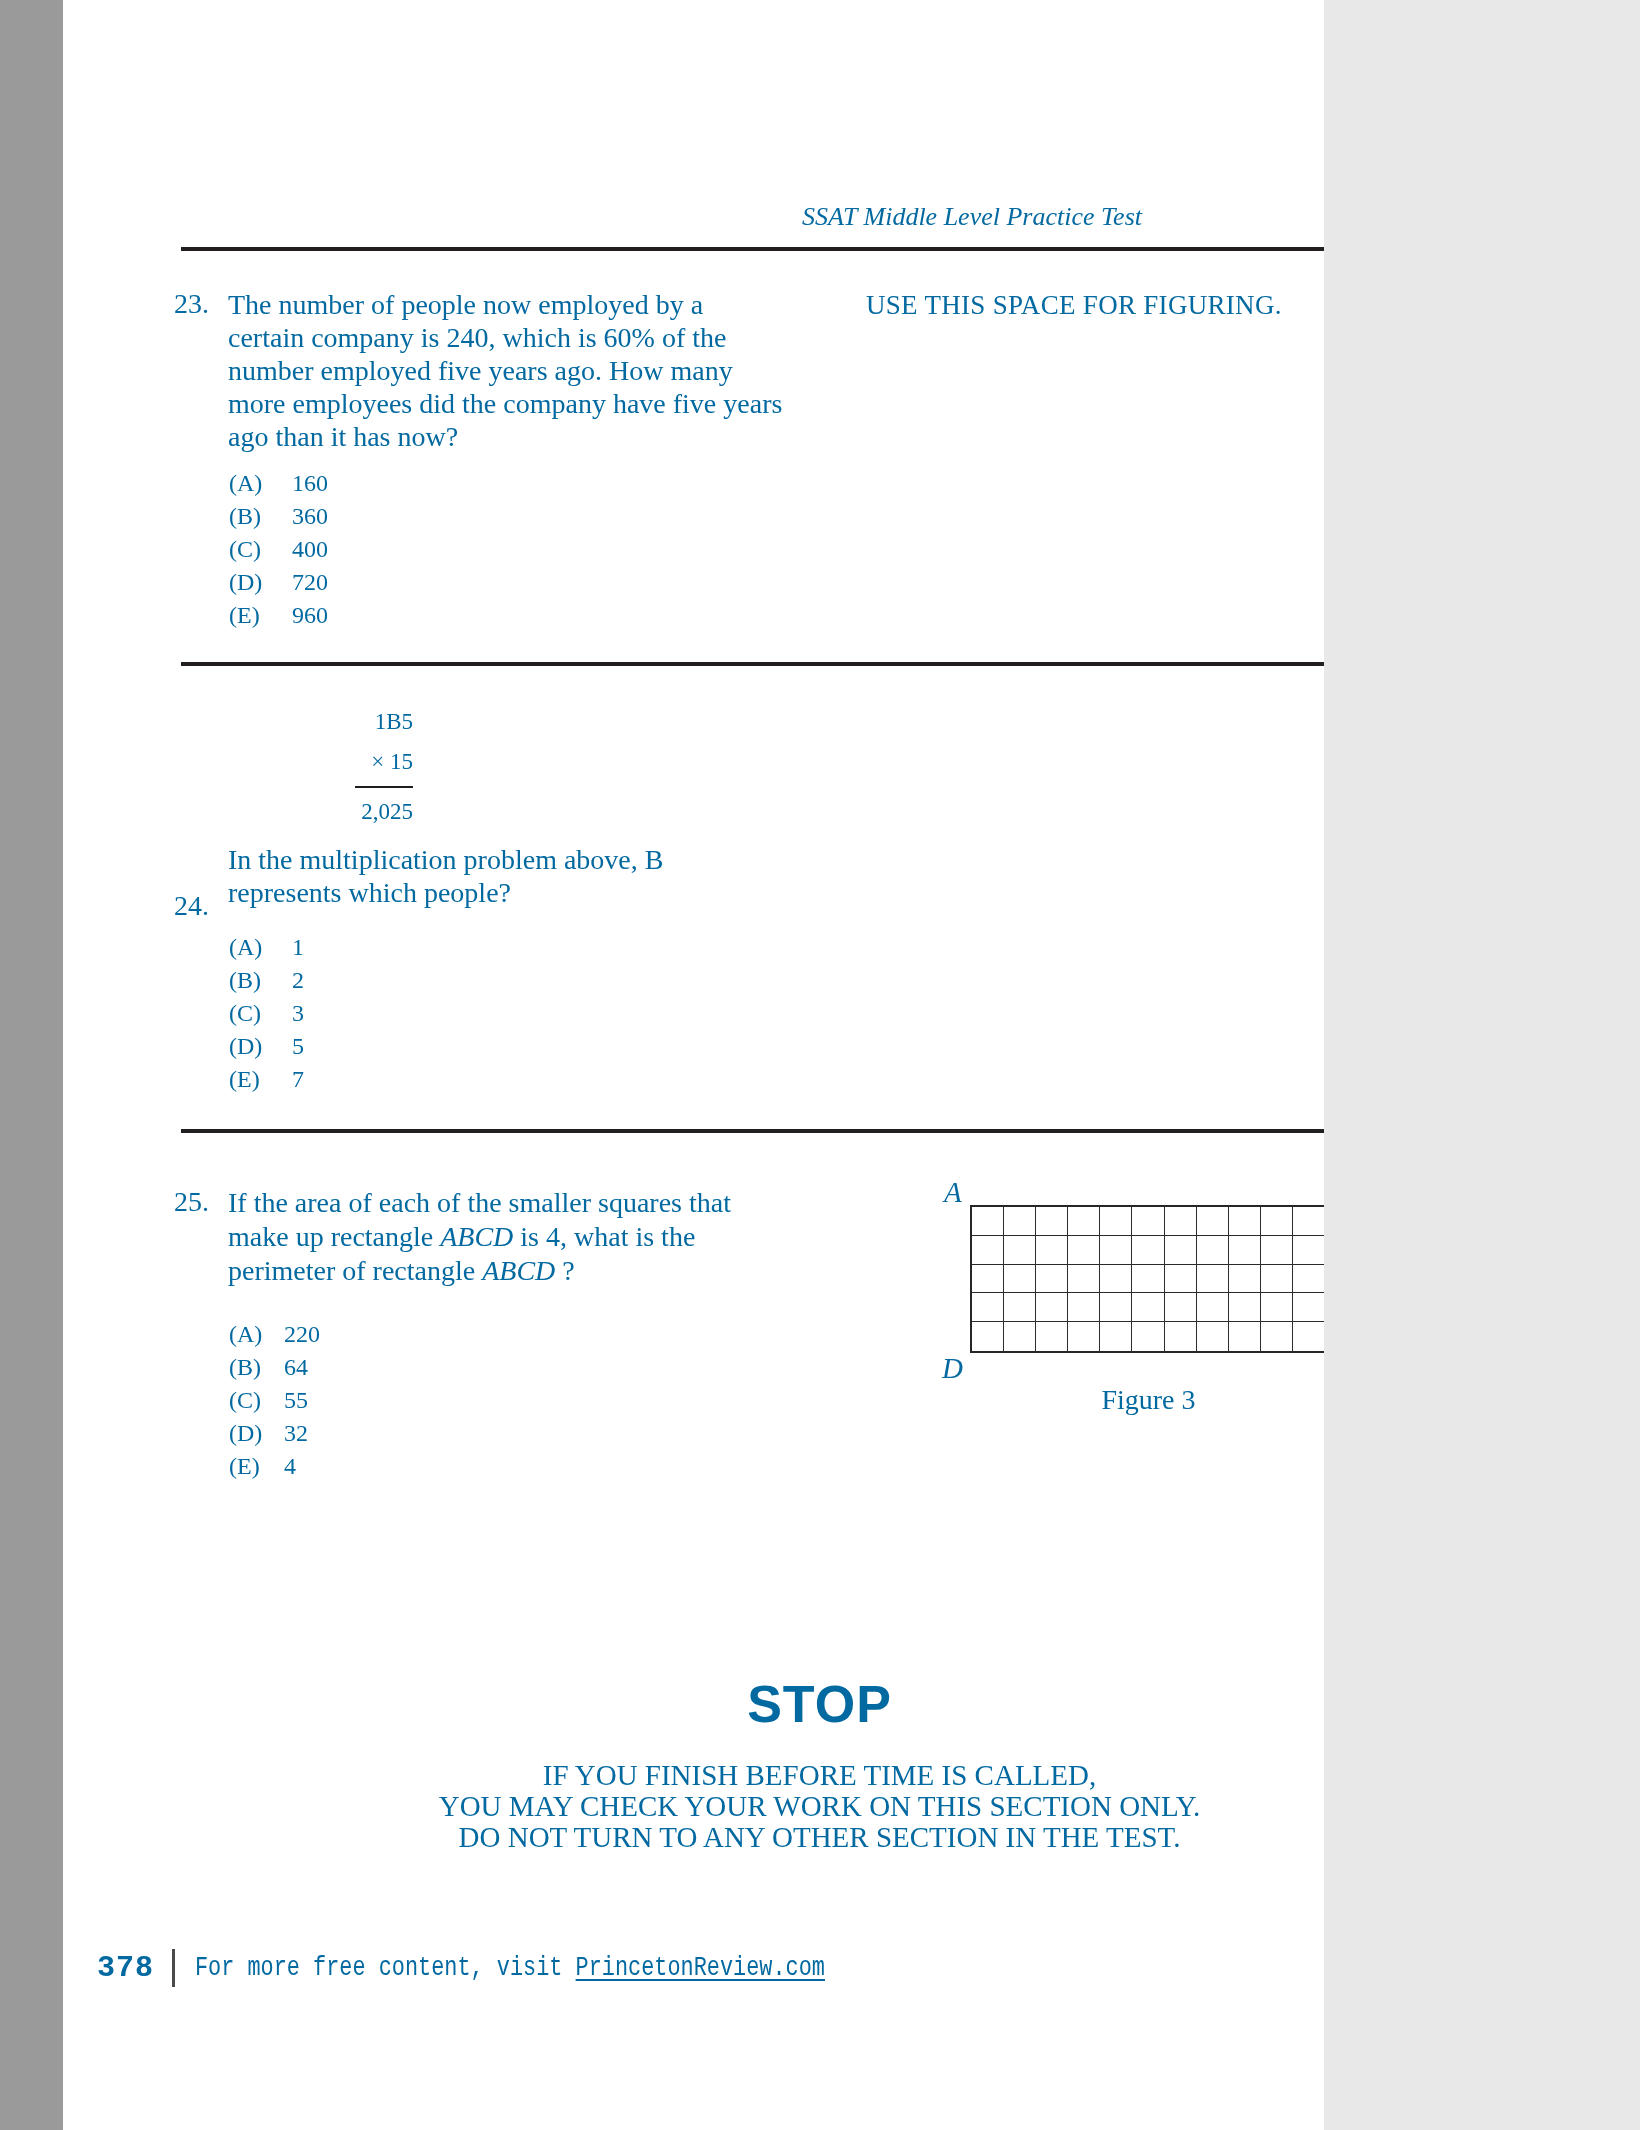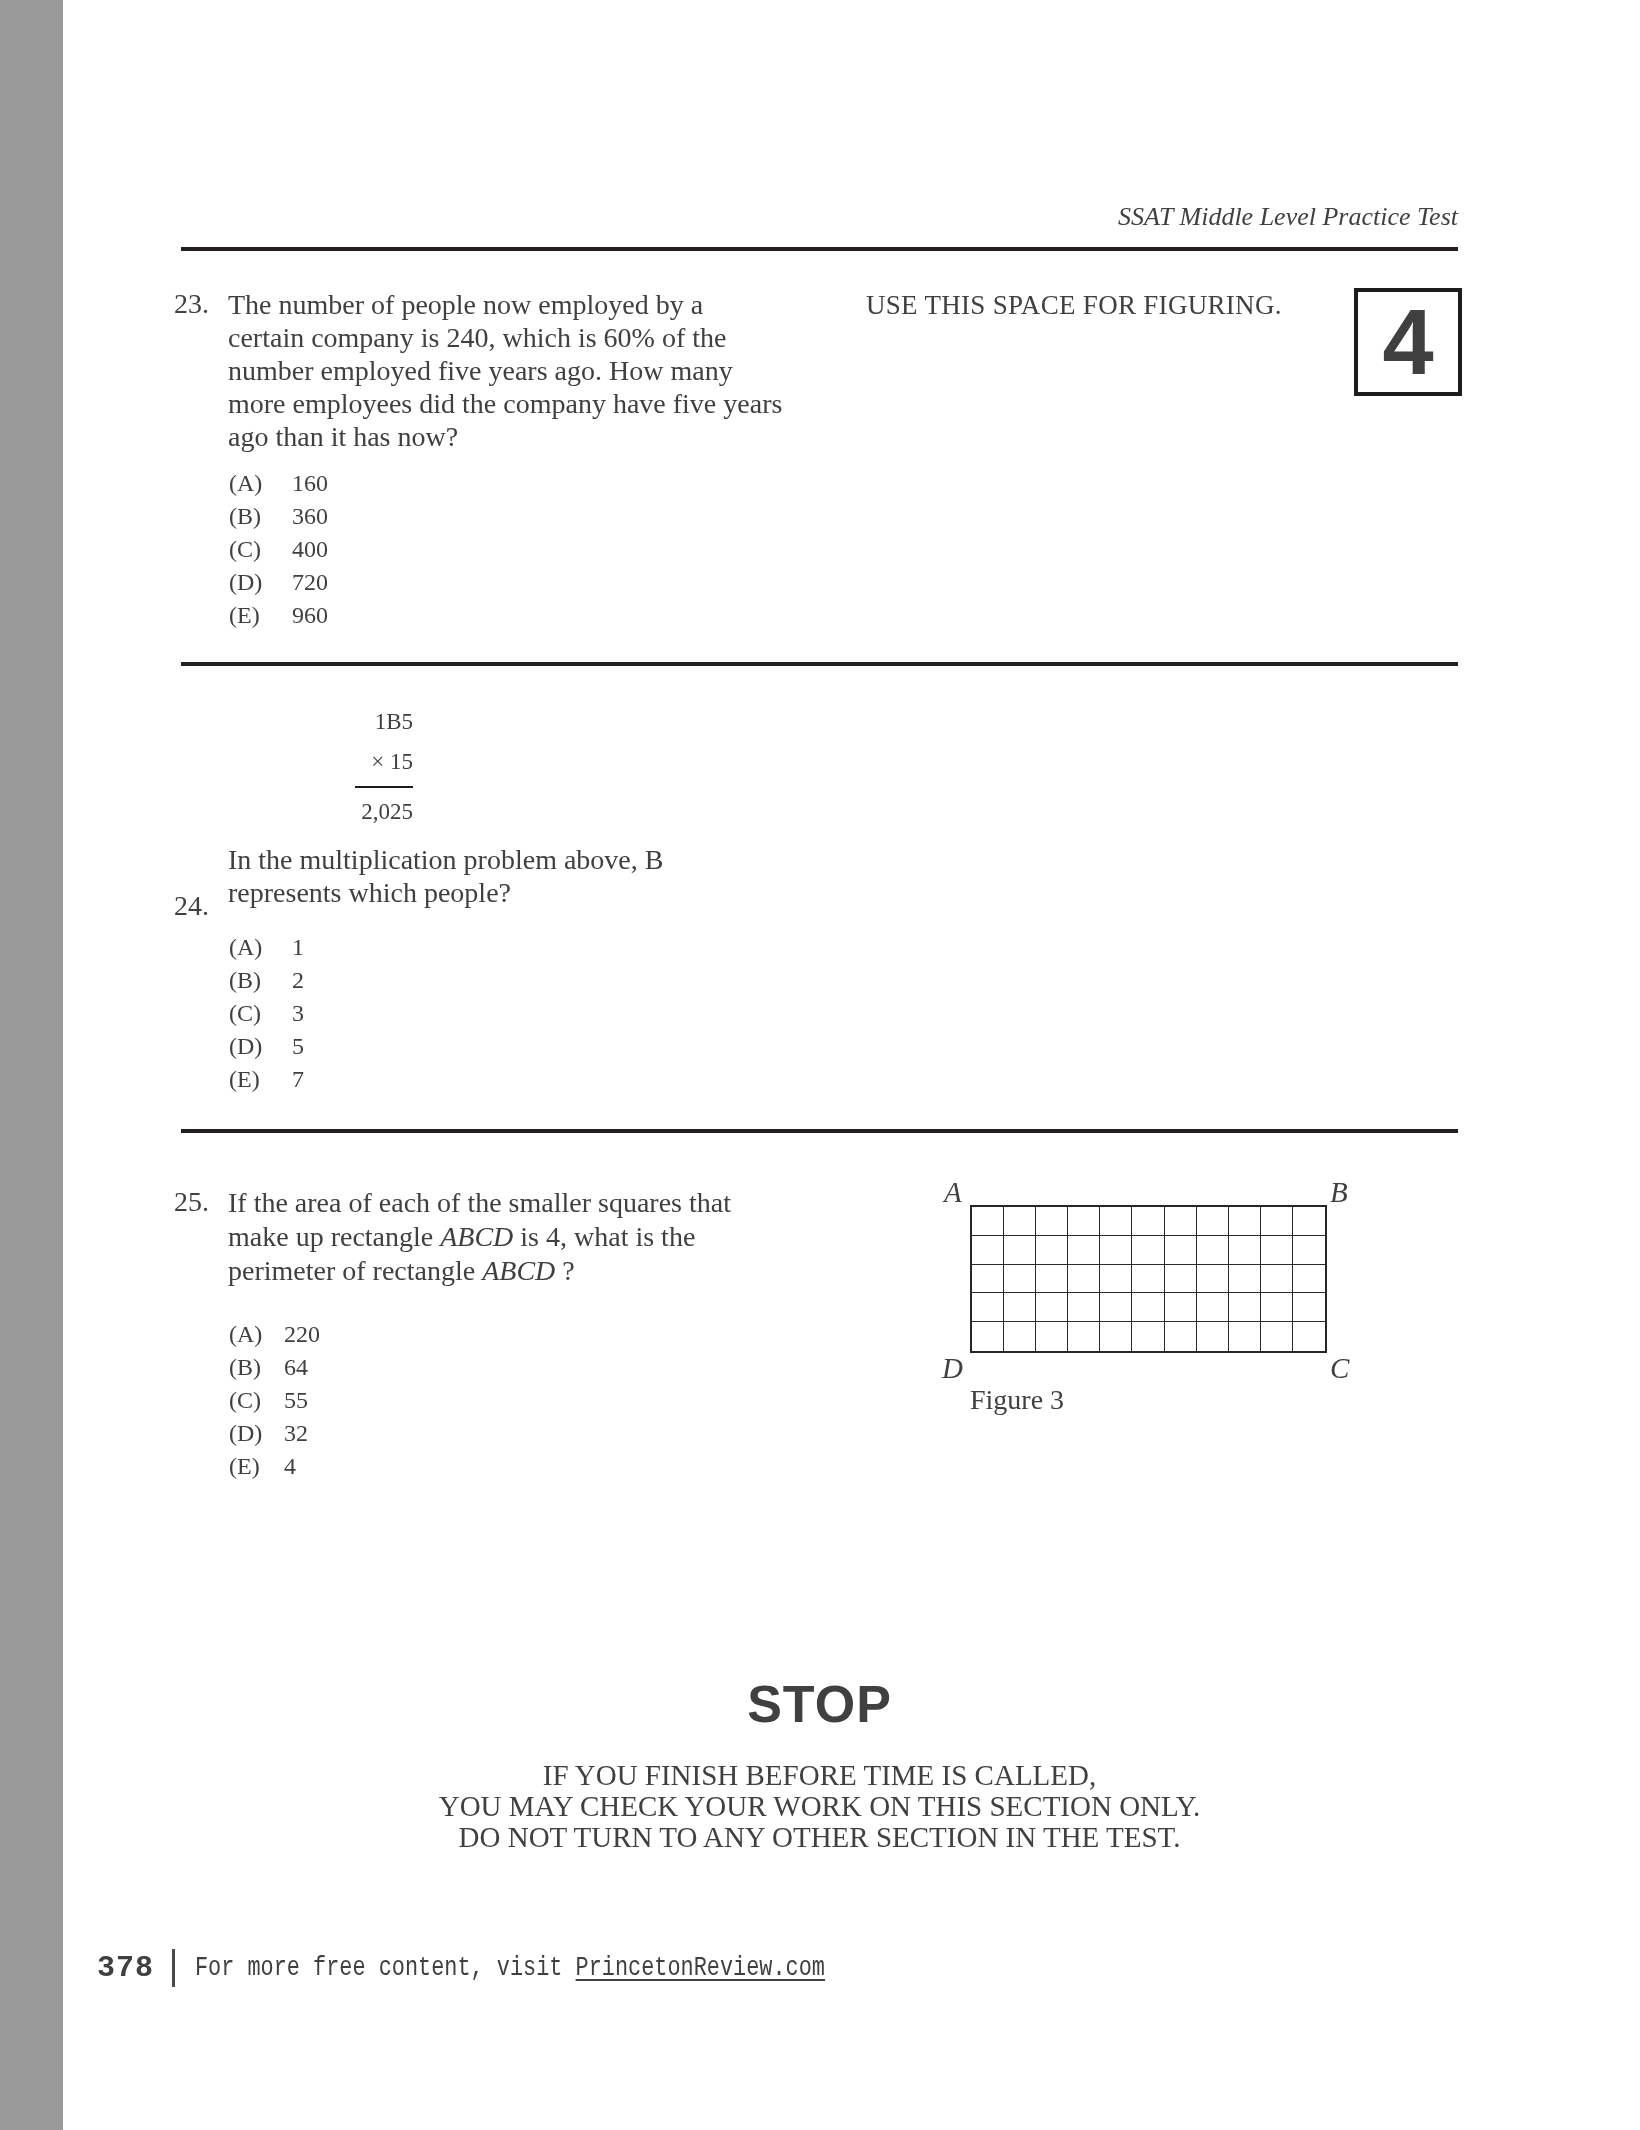--- a/index.html
+++ b/index.html
@@ -1,18 +1,18 @@
 <!DOCTYPE html>
 <html><head>
 <meta charset="utf-8">
 <style>
   html,body{margin:0;padding:0;background:#e8e8e8;}
   .page{
-    position:relative;width:1640px;height:2130px;background:#ffffff;
-    overflow:hidden;color:#404040;
+    position:relative;width:1324px;height:2130px;background:#ffffff;
+    overflow:hidden;color:#0369a1;
     font-family:"Liberation Serif","DejaVu Serif",serif;
   }
   .sidebar{position:absolute;left:0;top:0;width:63px;height:2130px;background:#9a9a9a;}
   .header-title{
     position:absolute;right:182px;top:202px;
     font-style:italic;font-size:26px;white-space:nowrap;
   }
   .rule{position:absolute;left:181px;width:1277px;background:#231f20;}
   .rule-header{top:247px;height:4px;}
   .rule-2{top:662px;height:3.5px;}
@@ -55,21 +55,21 @@
     display:grid;border:2.5px solid #262626;box-sizing:border-box;
   }
   .gridcell{border-right:1.6px solid #2b2b2b;border-bottom:1.6px solid #2b2b2b;}
   .gridcell.lastcol{border-right:none;}
   .gridcell.lastrow{border-bottom:none;}
   .corner{position:absolute;font-style:italic;font-size:29px;}
   .corner-a{left:944px;top:1176px;}
   .corner-b{left:1330px;top:1176px;}
   .corner-d{left:942px;top:1352px;}
   .corner-c{left:1330px;top:1352px;}
-  .figure-caption{position:absolute;left:970px;top:1384px;width:357px;font-size:28px;}
+  .figure-caption{position:absolute;left:970px;top:1384px;width:357px;text-align:center;font-size:28px;}
 
   .stop{position:absolute;left:181px;top:1678px;width:1277px;text-align:center;}
   .stop-title{
     font-family:"Liberation Sans","DejaVu Sans",sans-serif;
     font-weight:bold;font-size:52px;line-height:1;letter-spacing:1px;
   }
   .stop-lines{margin-top:30px;font-size:29px;line-height:31px;}
 
   .footer{position:absolute;left:97px;top:1948px;display:flex;align-items:center;height:40px;
     font-family:Liberation Mono, monospace;text-align:right;}

